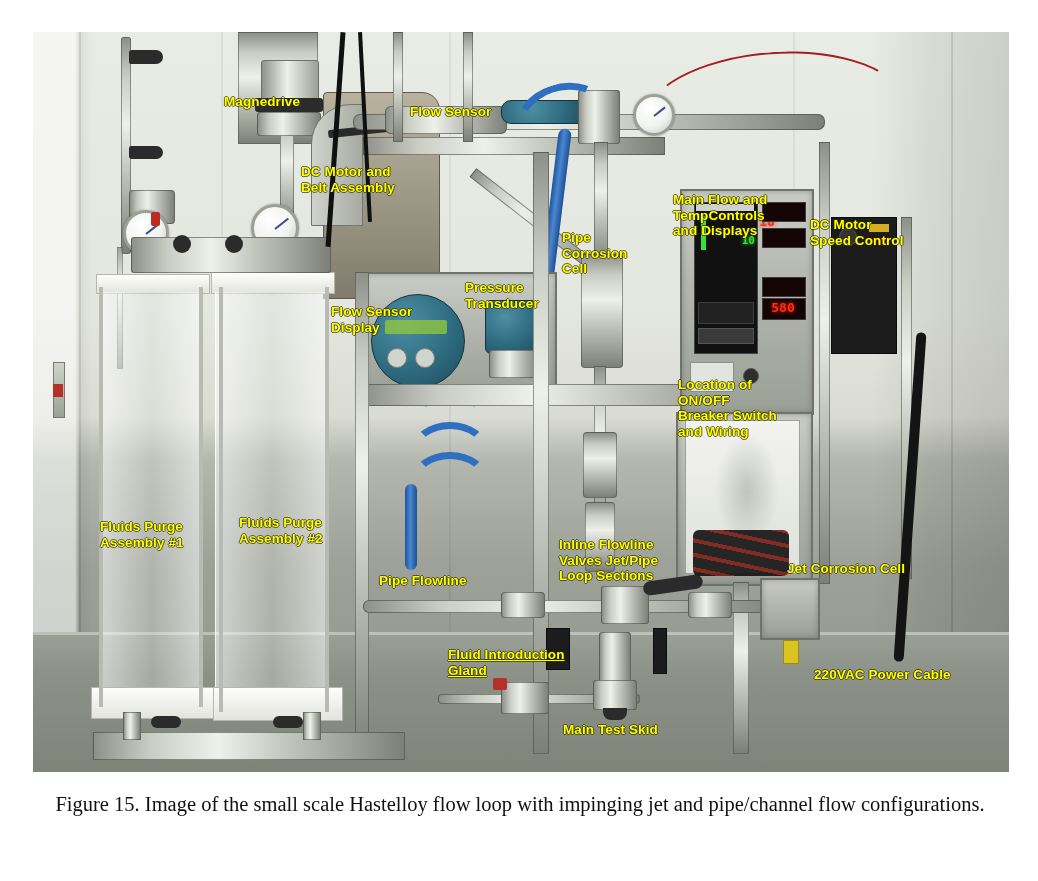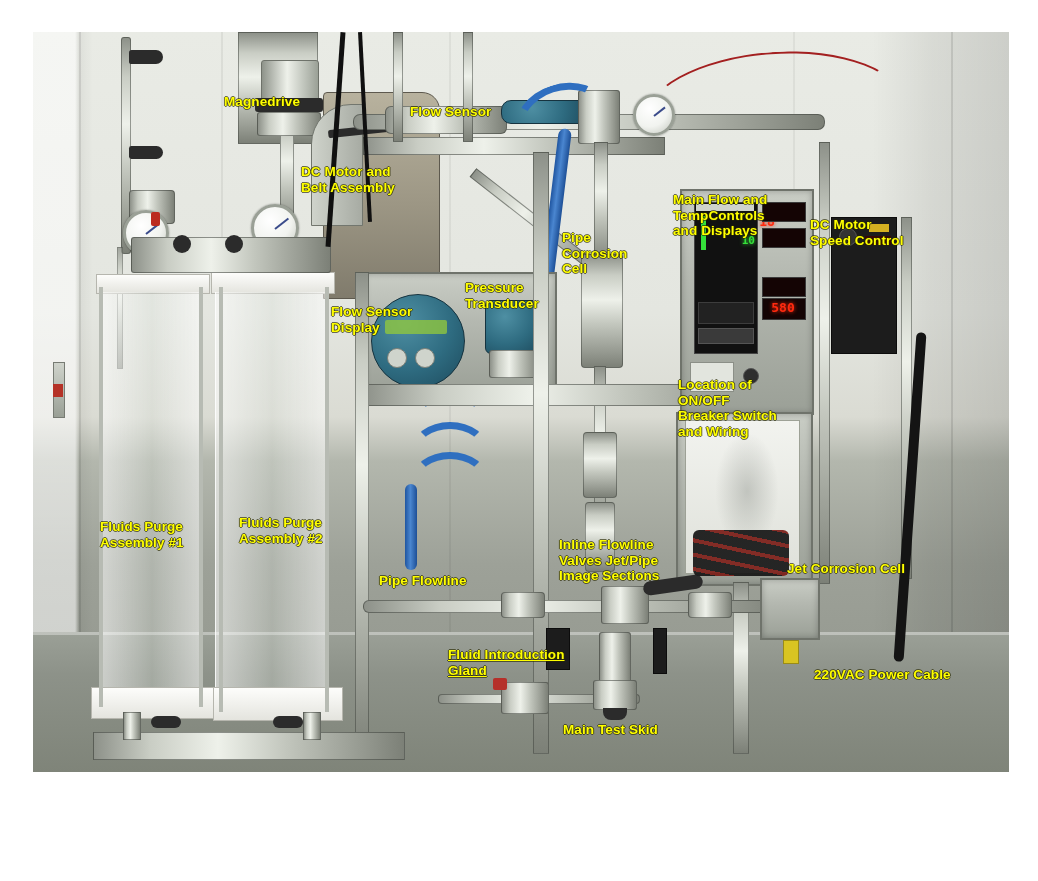--- a/index.html
+++ b/index.html
@@ -317,27 +317,28 @@
     <div class="anno" style="left:67px;top:487px;">Fluids Purge
 Assembly #1</div>
 
     <div class="anno" style="left:206px;top:483px;">Fluids Purge
 Assembly #2</div>
 
     <div class="anno" style="left:346px;top:541px;">Pipe Flowline</div>
 
     <div class="anno" style="left:526px;top:505px;">Inline Flowline
 Valves Jet/Pipe
-Image Sections</div>
+Loop Sections</div>
 
     <div class="anno" style="left:738px;top:529px;margin-left:16px;">Jet Corrosion Cell</div>
 
     <div class="anno" style="left:415px;top:615px;text-decoration:underline;">Fluid Introduction
 Gland</div>
 
     <div class="anno" style="left:781px;top:635px;">220VAC Power Cable</div>
 
     <div class="anno" style="left:530px;top:690px;">Main Test Skid</div>
 
   </div>
 
+  <div id="caption">Figure 15. Image of the small scale Hastelloy flow loop with impinging jet and pipe/channel flow configurations.</div>
 
 </div>
 
 </body></html>

